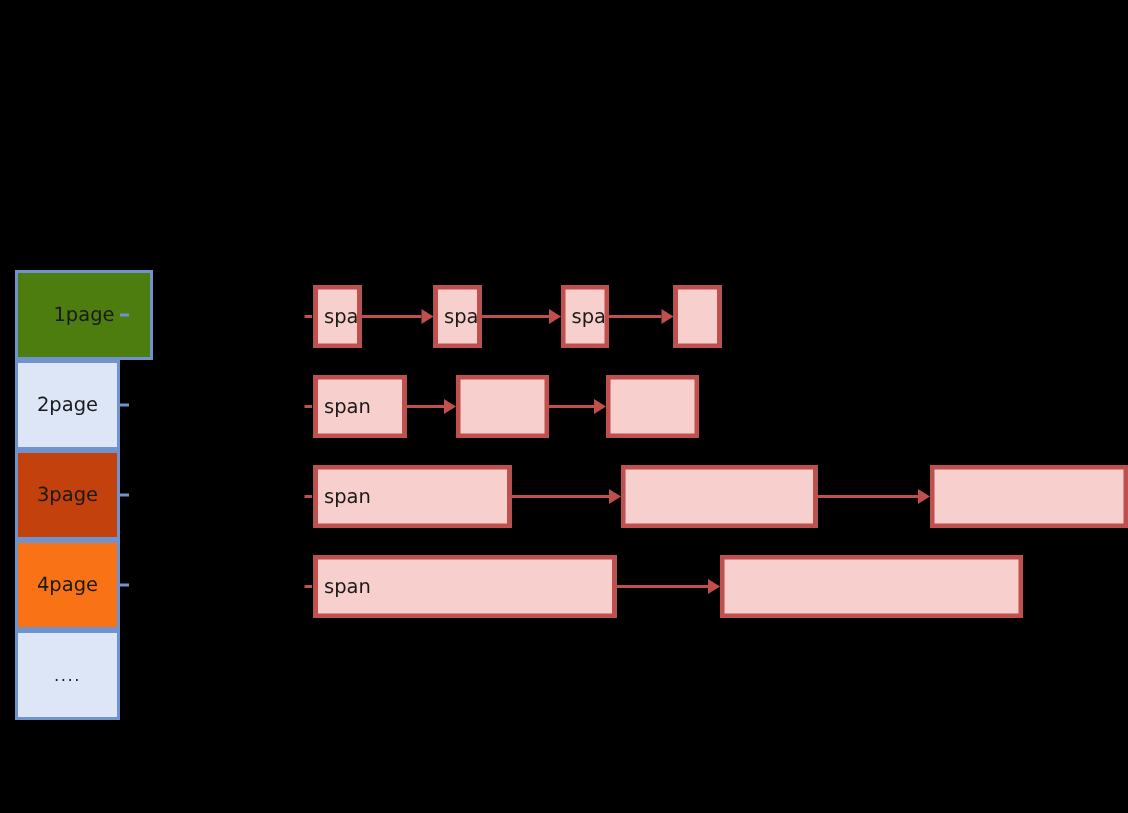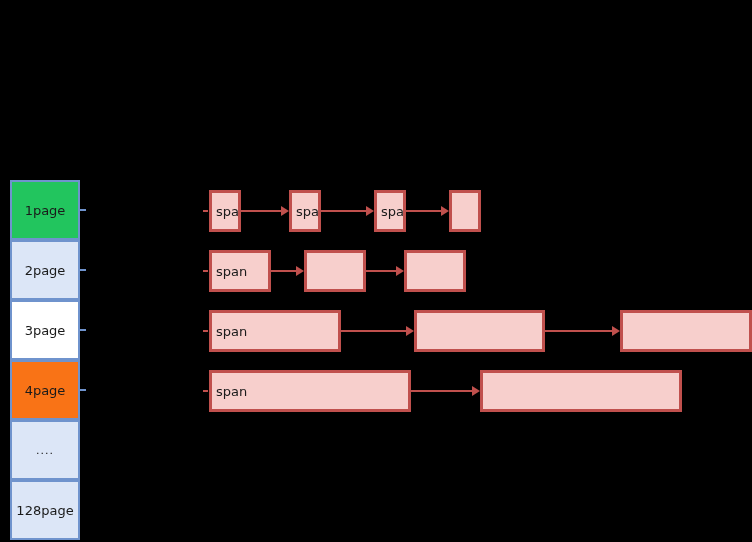--- a/index.html
+++ b/index.html
@@ -93,37 +93,34 @@
     width: 5px;
     background: #c0504d;
   }
 </style>
 </head>
 <body>
 
 <div id="canvas">
 
   <div id="page-column">
-      <div class="page-cell" style="background: #22c55e; border-color: rgb(111, 147, 205); width: 70px; height: 60px;">
+      <div class="page-cell" style="background: #4d7c0f; border-color: rgb(111, 147, 205); width: 92px; height: 60px;">
         <span>1page</span>
       </div>
       <div class="page-cell" style="background: rgb(220, 230, 247); border-color: rgb(111, 147, 205); width: 70px; height: 60px;">
         <span>2page</span>
       </div>
-      <div class="page-cell" style="background: #ffffff; border-color: rgb(111, 147, 205); width: 70px; height: 60px;">
+      <div class="page-cell" style="background: #c2410c; border-color: rgb(111, 147, 205); width: 70px; height: 60px;">
         <span>3page</span>
       </div>
       <div class="page-cell" style="background: #f97316; border-color: rgb(111, 147, 205); width: 70px; height: 60px;">
         <span>4page</span>
       </div>
       <div class="page-cell ellipsis" style="background: rgb(220, 230, 247); border-color: rgb(111, 147, 205); width: 70px; height: 60px;">
         <span>....</span>
-      </div>
-      <div class="page-cell" style="background: rgb(220, 230, 247); border-color: rgb(111, 147, 205); width: 70px; height: 60px;">
-        <span>128page</span>
       </div>
     </div>
 
   <div id="span-layer">
       <div class="span-row">
         <div class="in-stub" style="left: 203px; top: 210px; background: rgb(192, 80, 77);"></div>
         <div class="span-box" style="left: 209px; top: 190px; width: 32px; height: 42px; background: rgb(247, 207, 204); border-color: rgb(192, 80, 77);">
           <span class="span-label">span</span>
         </div>
         <div class="connector" style="left: 241px; top: 210px; width: 40px; background: rgb(192, 80, 77);"></div>

